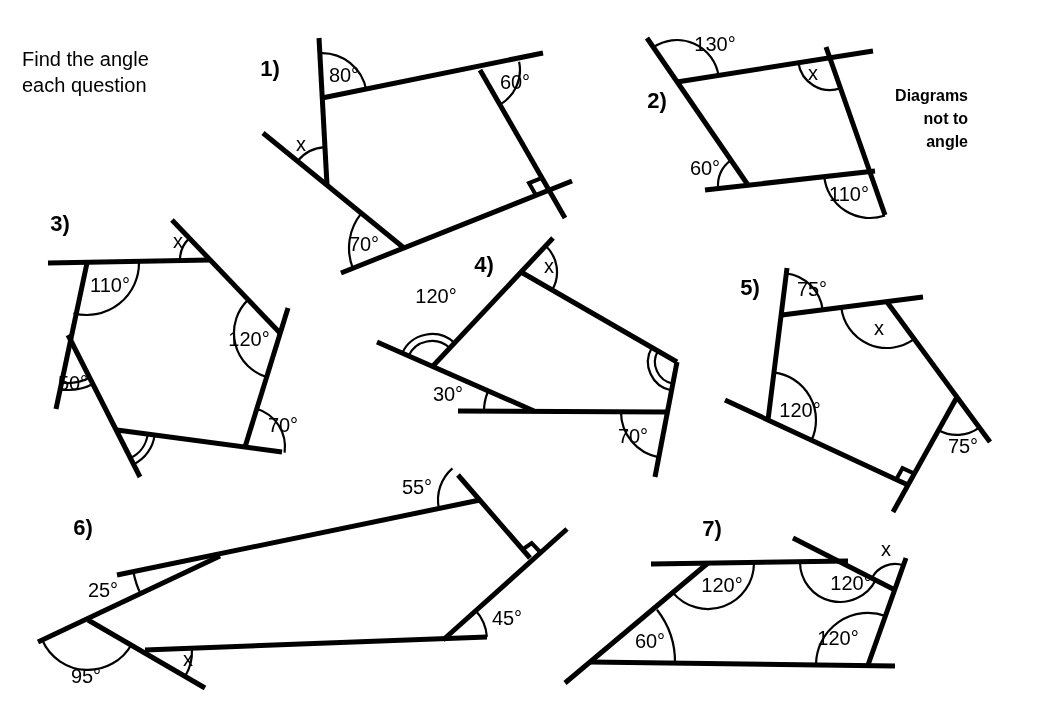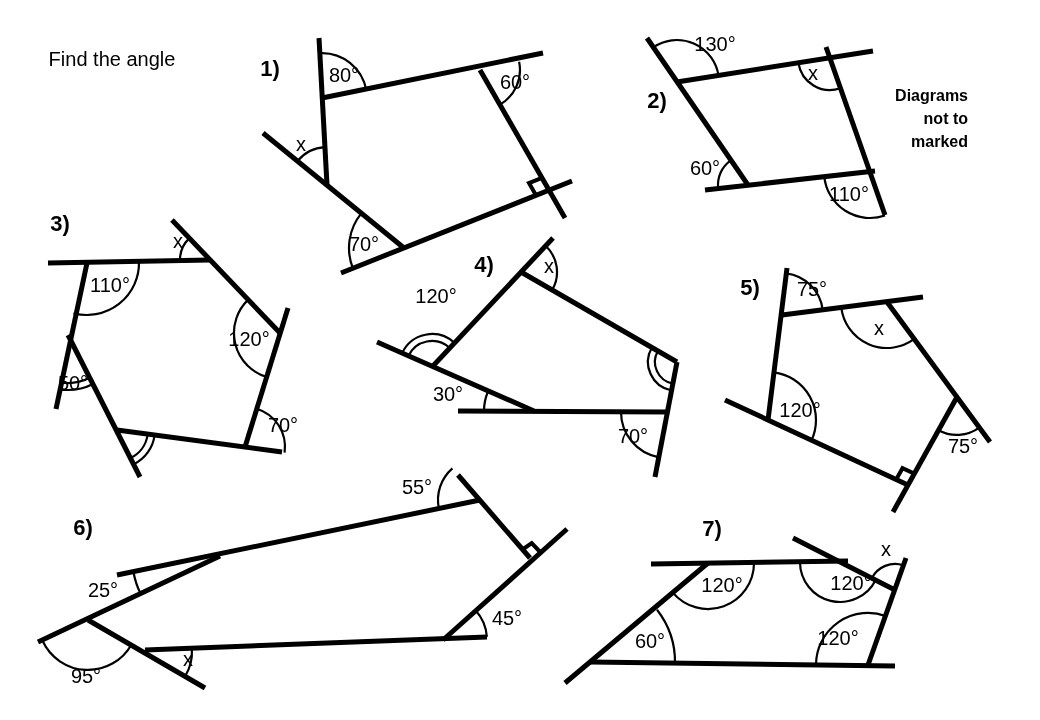--- a/index.html
+++ b/index.html
@@ -1,47 +1,48 @@
 <!DOCTYPE html>
 <html><head>
 <meta charset="utf-8">
 <style>
   html,body{margin:0;padding:0;background:#fff;}
   .page{
     position:relative;width:1040px;height:720px;background:#ffffff;overflow:hidden;
     font-family:"Liberation Sans",sans-serif;color:#000;
   }
   .instruction{
-    position:absolute;left:22px;top:46px;width:180px;text-align:center;
+    position:absolute;left:22px;top:46px;width:180px;
     font-size:20px;line-height:26px;font-weight:500;
   }
   .scale-note{
     position:absolute;left:860px;top:84px;width:108px;text-align:right;
     font-weight:bold;font-size:16px;line-height:23px;
   }
   svg.canvas{position:absolute;left:0;top:0;}
   .edge{stroke:#000;stroke-width:5;fill:none;}
   .arc{stroke:#000;stroke-width:2.2;fill:none;}
   .sqm{stroke:#000;stroke-width:4;fill:none;}
   .alab{font-family:"Liberation Sans",sans-serif;font-size:20px;fill:#000;}
   .qnum{font-family:"Liberation Sans",sans-serif;font-size:22px;font-weight:bold;fill:#000;}
 </style>
 </head>
 <body>
 
 <div class="page">
 
   <div class="instruction">
     <div>Find the angle</div>
+    <div>each question</div>
   </div>
 
   <div class="scale-note">
     <div>Diagrams</div>
     <div>not to</div>
-    <div>marked</div>
+    <div>angle</div>
   </div>
 
   <svg id="wk" class="canvas" width="1040" height="720" viewBox="0 0 1040 720">
       <g>
         <line x1="319" y1="38" x2="327" y2="185" class="edge"></line>
         <line x1="322" y1="98" x2="543" y2="53" class="edge"></line>
         <line x1="480" y1="70" x2="565" y2="218" class="edge"></line>
         <line x1="572" y1="181" x2="341" y2="273" class="edge"></line>
         <line x1="263" y1="133" x2="404" y2="248" class="edge"></line>
         <path d="M 319.6 53.1 A 45 45 0 0 1 366.3 90.2" class="arc"></path>

